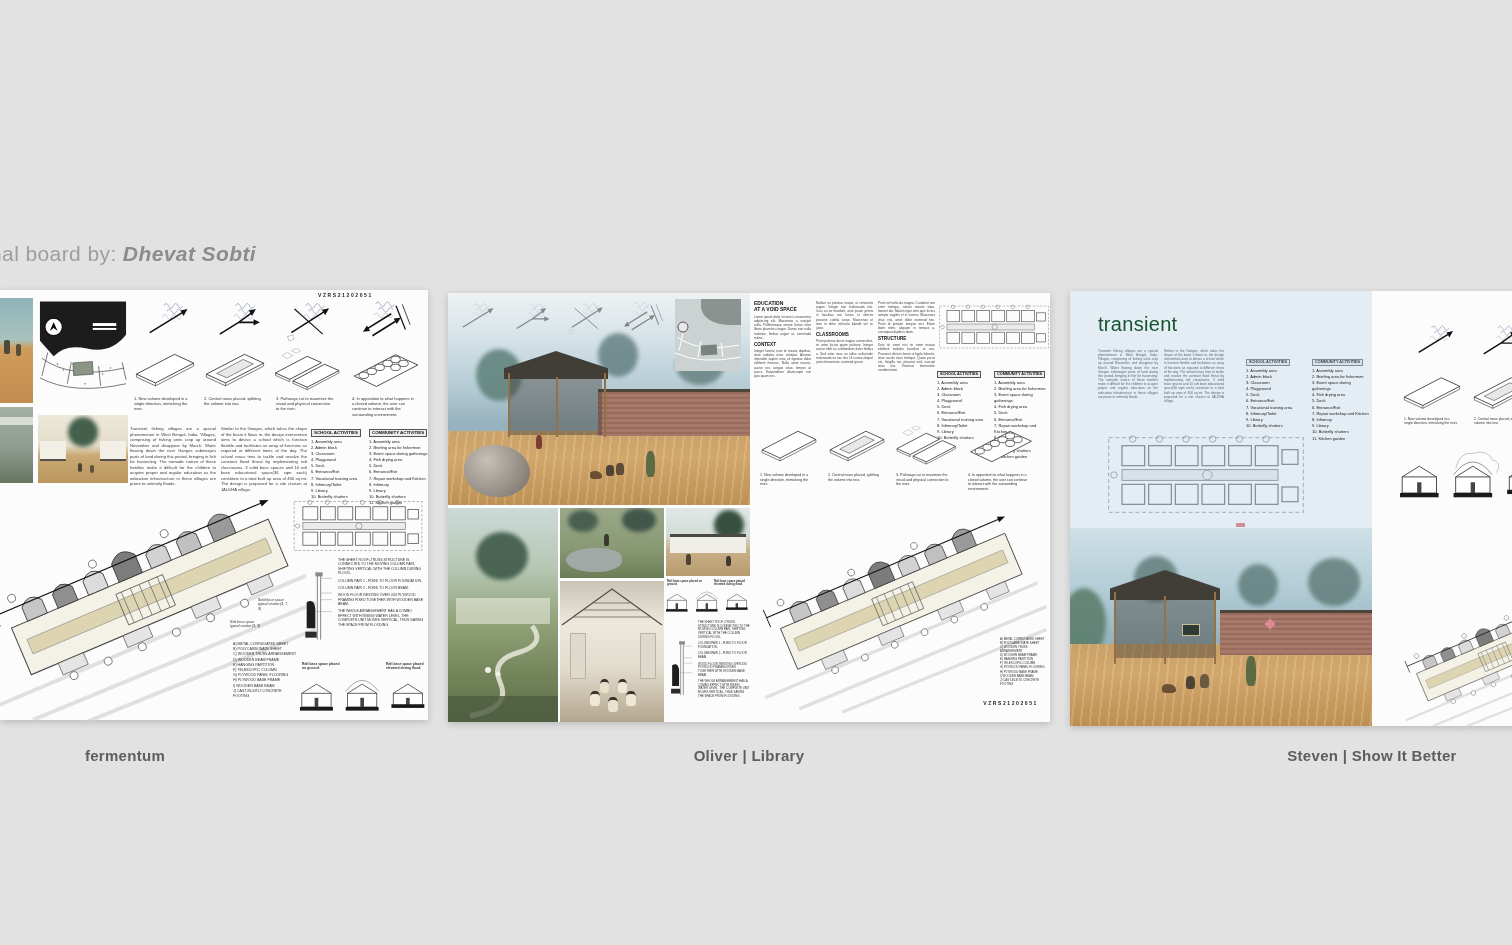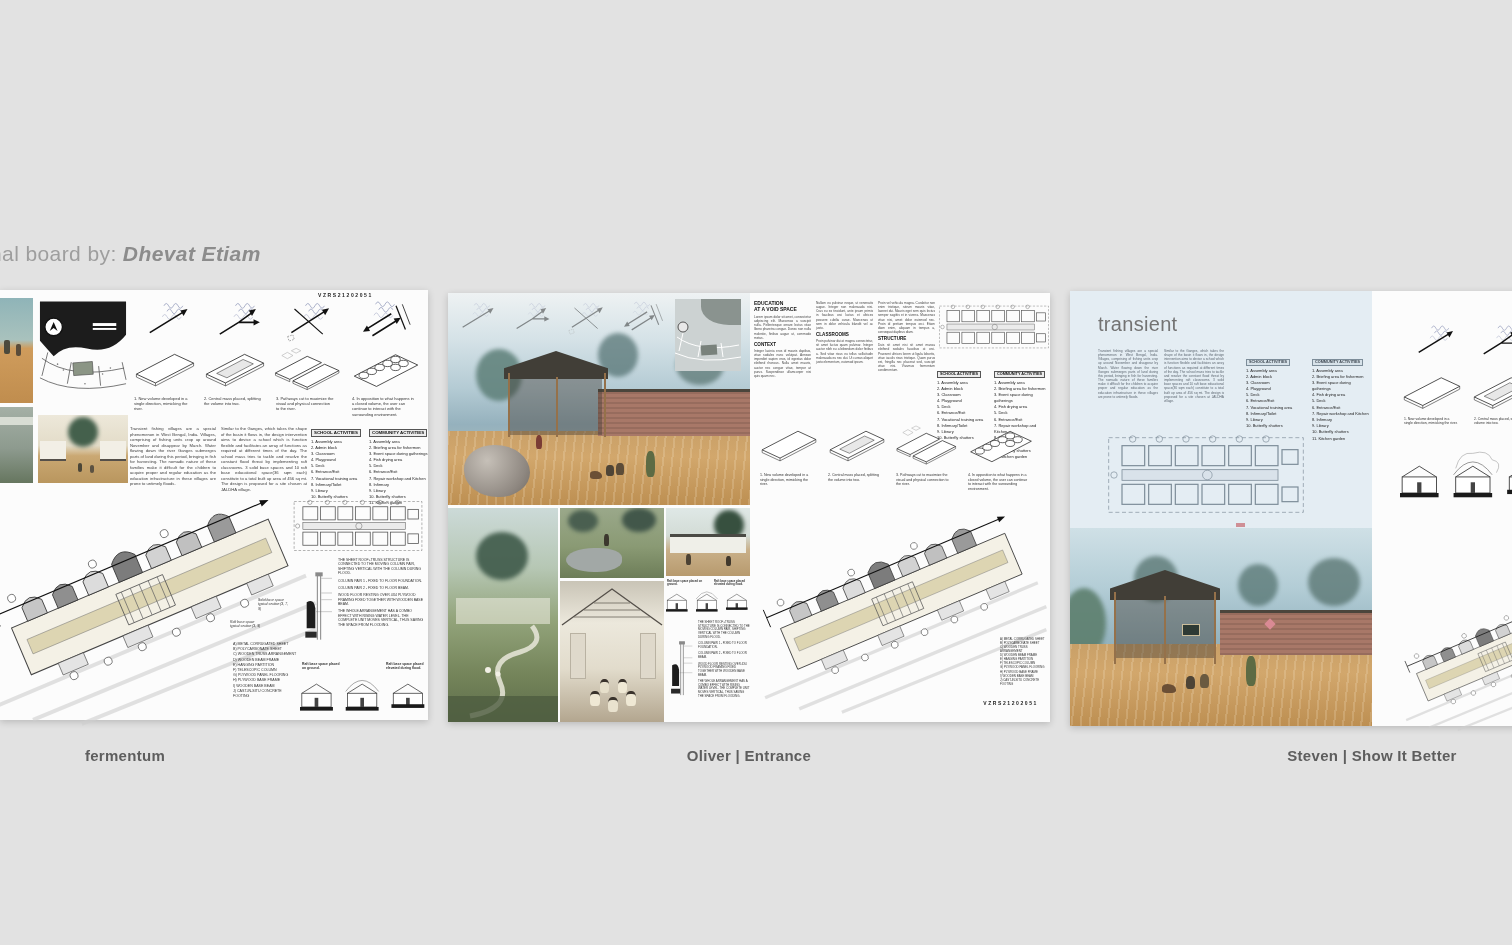--- a/index.html
+++ b/index.html
@@ -230,21 +230,21 @@
       <rect x="16" y="23" width="4" height="10" fill="#444"></rect>
       <rect x="0" y="30" width="36" height="4" fill="#1a1a1a"></rect>
     </g>
   </g>
 </defs>
 </svg>
 
 <div id="canvas">
 
   <div class="attr">
-    <span>nal board by: </span><span class="auth">Dhevat Etiam</span>
+    <span>nal board by: </span><span class="auth">Dhevat Sobti</span>
   </div>
 
   <div class="board" style="left:0;top:290px;width:428px;height:430px;">
     <div class="a code" style="left:318px;top:2px;">VZRS21202051</div>
 
     <div class="photo" style="left:0;top:8px;width:33px;height:105px;background:linear-gradient(180deg,#8fb4b8 0%,#a9c2bd 40%,#cf9c5c 48%,#c08d4e 100%);">
       <div class="a" style="left:4px;top:42px;width:6px;height:14px;background:#4c4a3c;border-radius:2px;"></div>
       <div class="a" style="left:16px;top:46px;width:5px;height:12px;background:#5a4c3a;border-radius:2px;"></div>
     </div>
     <div class="photo" style="left:0;top:117px;width:33px;height:76px;background:linear-gradient(180deg,#a4b0a6 0%,#8d9a8e 55%,#66765f 100%);">
@@ -558,27 +558,27 @@
           <div class="li">E) HANGING PARTITION</div>
           <div class="li">F) TELESCOPIC COLUMN</div>
           <div class="li">G) PLYWOOD PANEL FLOORING</div>
           <div class="li">H) PLYWOOD BASE FRAME</div>
           <div class="li">I) WOODEN BASE BEAM</div>
           <div class="li">J) CAST-IN-SITU CONCRETE FOOTING</div>
         </div>
     </div>
     <div class="a code" style="right:12px;top:407px;">VZRS21202051</div>
   </div>
-  <div class="blabel" style="left:448px;width:602px;">Oliver | Entrance</div>
+  <div class="blabel" style="left:448px;width:602px;">Oliver | Library</div>
 
   <div class="board" style="left:1070px;top:291px;width:492px;height:435px;background:#fcfcfc;">
 
     <div class="a" style="left:0;top:0;width:302px;height:435px;background:#e4edf3;"></div>
 
-    <div class="a" style="left:28px;top:22px;font-size:20px;color:#737373;letter-spacing:.3px;">transient</div>
+    <div class="a" style="left:28px;top:22px;font-size:20px;color:#14532d;letter-spacing:.3px;">transient</div>
 
     <div class="a t3" style="left:28px;top:58px;width:60px;color:#5c6670;">Transient fishing villages are a special phenomenon in West Bengal, India. Villages, comprising of fishing units crop up around November and disappear by March. Water flowing down the river Ganges submerges parts of land during this period, bringing in fish for harvesting. The nomadic nature of these families make it difficult for the children to acquire proper and regular education as the education infrastructure in these villages are prone to untimely floods.</div>
     <div class="a t3" style="left:94px;top:58px;width:60px;color:#5c6670;">Similar to the Ganges, which takes the shape of the basin it flows in, the design intervention aims to devise a school which is function flexible and facilitates an array of functions as required at different times of the day. The school mass tries to tackle and resolve the constant flood threat by implementing raft classrooms. 3 solid base spaces and 10 raft base educational space(36 sqm each) constitute to a total built up area of 456 sq mt. The design is proposed for a site chosen at JALDHA village.</div>
 
     <div class="a listbox" style="left:176px;top:58px;width:62px;">
       <div class="ttl" style="background:#d7e2e9;border-color:#7d8d99;color:#3c4650;font-size:3.8px;">SCHOOL ACTIVITIES</div>
       <div style="color:#5a6570;">
           <div class="li">1. Assembly area</div>
           <div class="li">2. Admin block</div>
           <div class="li">3. Classroom</div>

